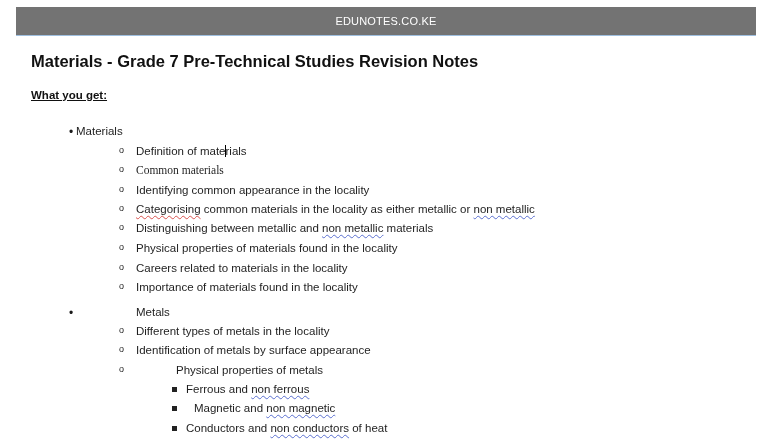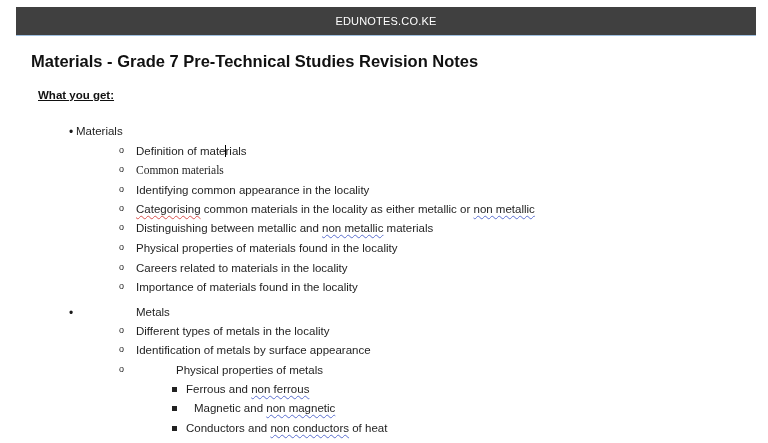--- a/index.html
+++ b/index.html
@@ -3,30 +3,30 @@
 <meta charset="utf-8">
 <style>
   html, body { margin:0; padding:0; }
   body {
     width:768px; height:443px; overflow:hidden; background:#ffffff;
     font-family: "Liberation Sans", "DejaVu Sans", sans-serif; color:#1a1a1a;
     position:relative;
   }
   .header-band {
     position:absolute; left:16px; top:7px; width:740px; height:28px;
-    background:#404040; border-bottom:1px solid #9fbfdf;
+    background:#737373; border-bottom:1px solid #9fbfdf;
     display:flex; align-items:center; justify-content:center;
   }
   .header-band span { color:#ffffff; font-size:11px; letter-spacing:0.2px; }
   .title {
     position:absolute; left:31px; top:52px; font-size:16.5px; font-weight:bold; color:#111;
     white-space:nowrap;
   }
   .subhead {
-    position:absolute; left:38px; top:89px; font-size:11.5px; font-weight:bold;
+    position:absolute; left:31px; top:89px; font-size:11.5px; font-weight:bold;
     text-decoration:underline; color:#111; white-space:nowrap;
   }
   .row { position:absolute; font-size:11.5px; white-space:nowrap; color:#1e1e1e; line-height:14px; }
   .b1 { position:absolute; font-size:12px; line-height:14px; }
   .b2 { position:absolute; font-size:9px; line-height:10px; }
   .b3 { position:absolute; width:5px; height:5px; background:#222; }
   .squiggle-red { text-decoration: underline wavy #d9534f; text-decoration-thickness:1px; text-underline-offset:2px; }
   .squiggle-blue { text-decoration: underline wavy #5a6fd0; text-decoration-thickness:1px; text-underline-offset:2px; }
   .caret { display:inline-block; width:1px; height:12px; background:#000; vertical-align:-2px; margin:0 -0.5px; }
 </style>

